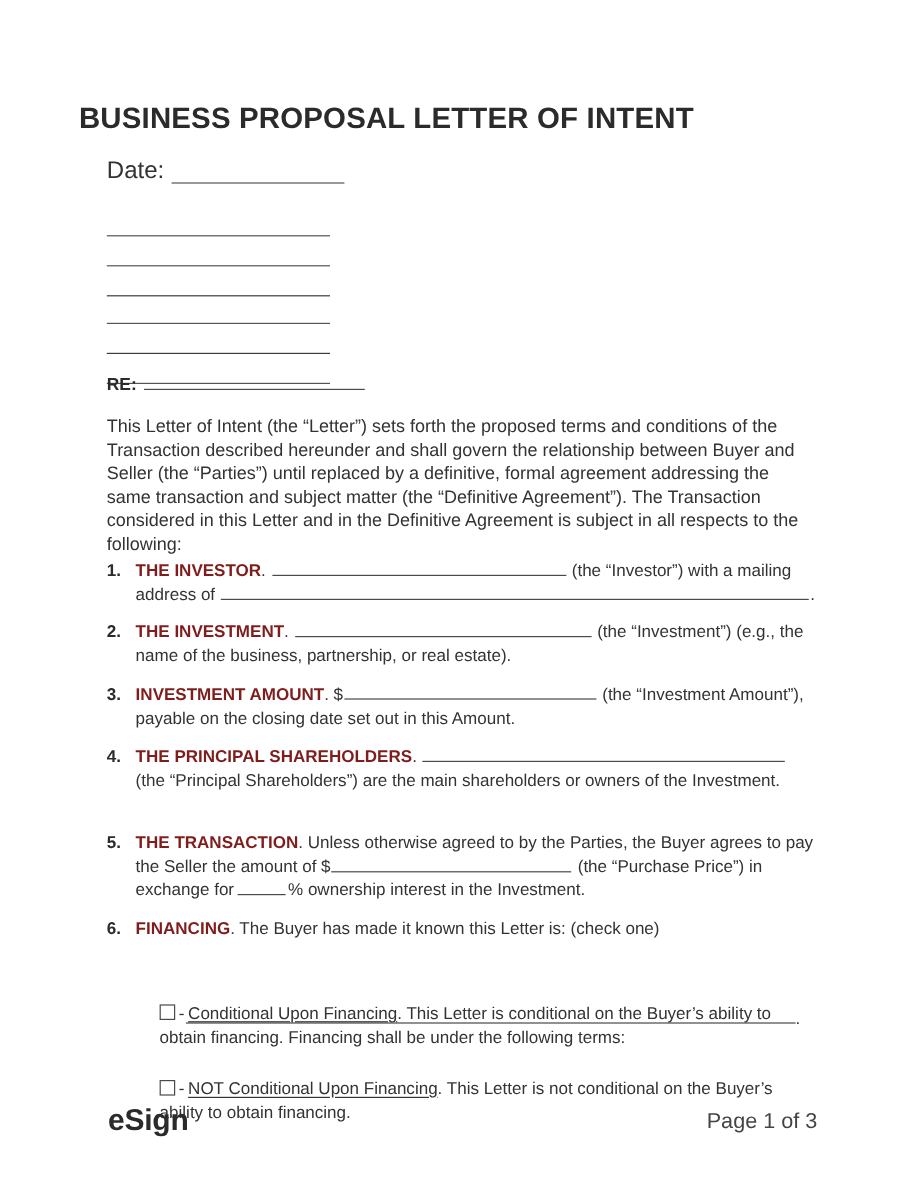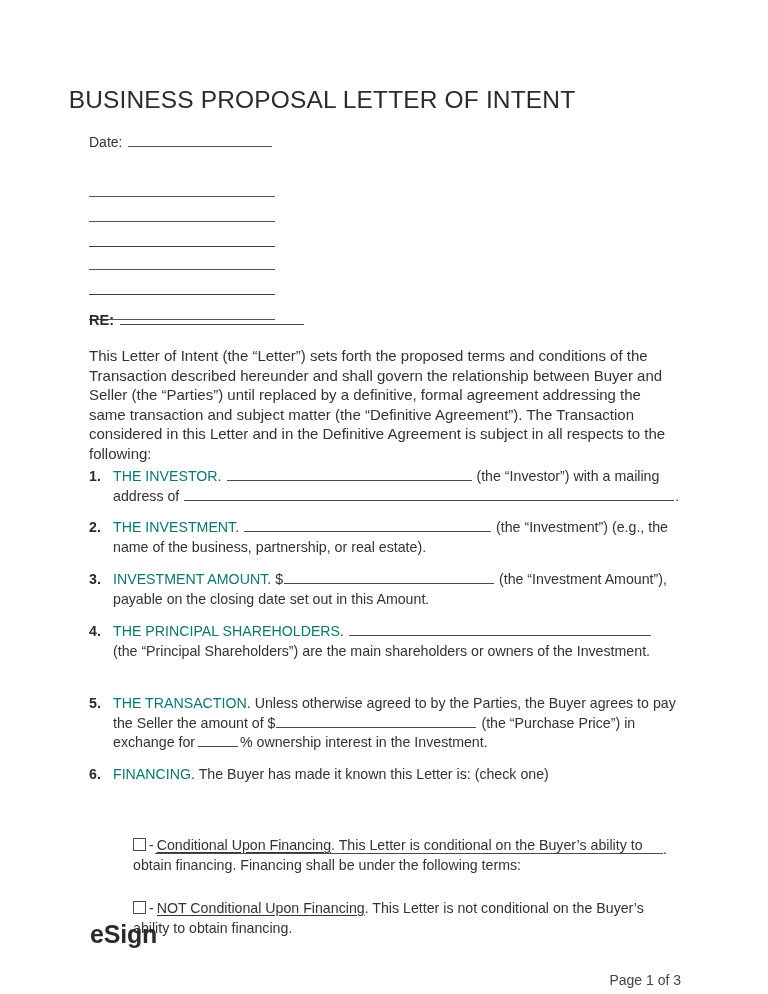--- a/index.html
+++ b/index.html
@@ -25,33 +25,33 @@
   }
 
   
   .doc-title {
     position: absolute;
     left: 0;
     top: 86px;
     width: 644px;
     text-align: center;
     font-size: 24.5px;
-    font-weight: normal;
+    font-weight: bold;
     letter-spacing: 0.15px;
     color: #2b2b2b;
   }
 
   
   .date-row {
     position: absolute;
     left: 89px;
     top: 133px;
     display: flex;
-    align-items: flex-start;
-    font-size: 14px;
+    align-items: flex-end;
+    font-size: 20px;
     line-height: 19.6px;
     color: #333333;
   }
   .date-row .dline {
     display: inline-block;
     width: 144px;
     border-bottom: 1.2px solid #555;
     margin-left: 6px;
     height: 13px;
   }
@@ -114,21 +114,21 @@
     left: 0;
     top: 0;
     width: 22px;
     font-weight: bold;
     color: #2b2b2b;
   }
   .clause .ctext {
     margin-left: 24px;
     display: block;
   }
-  .clause b { color: #0f766e; font-weight: normal; margin-top: 32px; }
+  .clause b { color: #7f1d1d; font-weight: bold; margin-top: 32px; }
 
   
   .fill {
     display: inline-block;
     border-bottom: 1.25px solid #4a4a4a;
     height: 12px;
     vertical-align: baseline;
     margin: 0 1px;
   }
   .fill.w245 { width: 245px; }
@@ -184,23 +184,22 @@
     top: 920px;
     font-size: 25px;
     font-weight: bold;
     color: #2b2b2b;
     letter-spacing: -0.2px;
   }
   .footer-page {
     position: absolute;
     right: 87px;
     top: 924px;
-    font-size: 14px;
+    font-size: 18px;
     color: #444444;
-    margin-top: 48px;
   }
 </style>
 </head>
 <body>
 
 <div class="page">
 
   <div class="doc-title">BUSINESS PROPOSAL LETTER OF INTENT</div>
 
   <div class="date-row">

